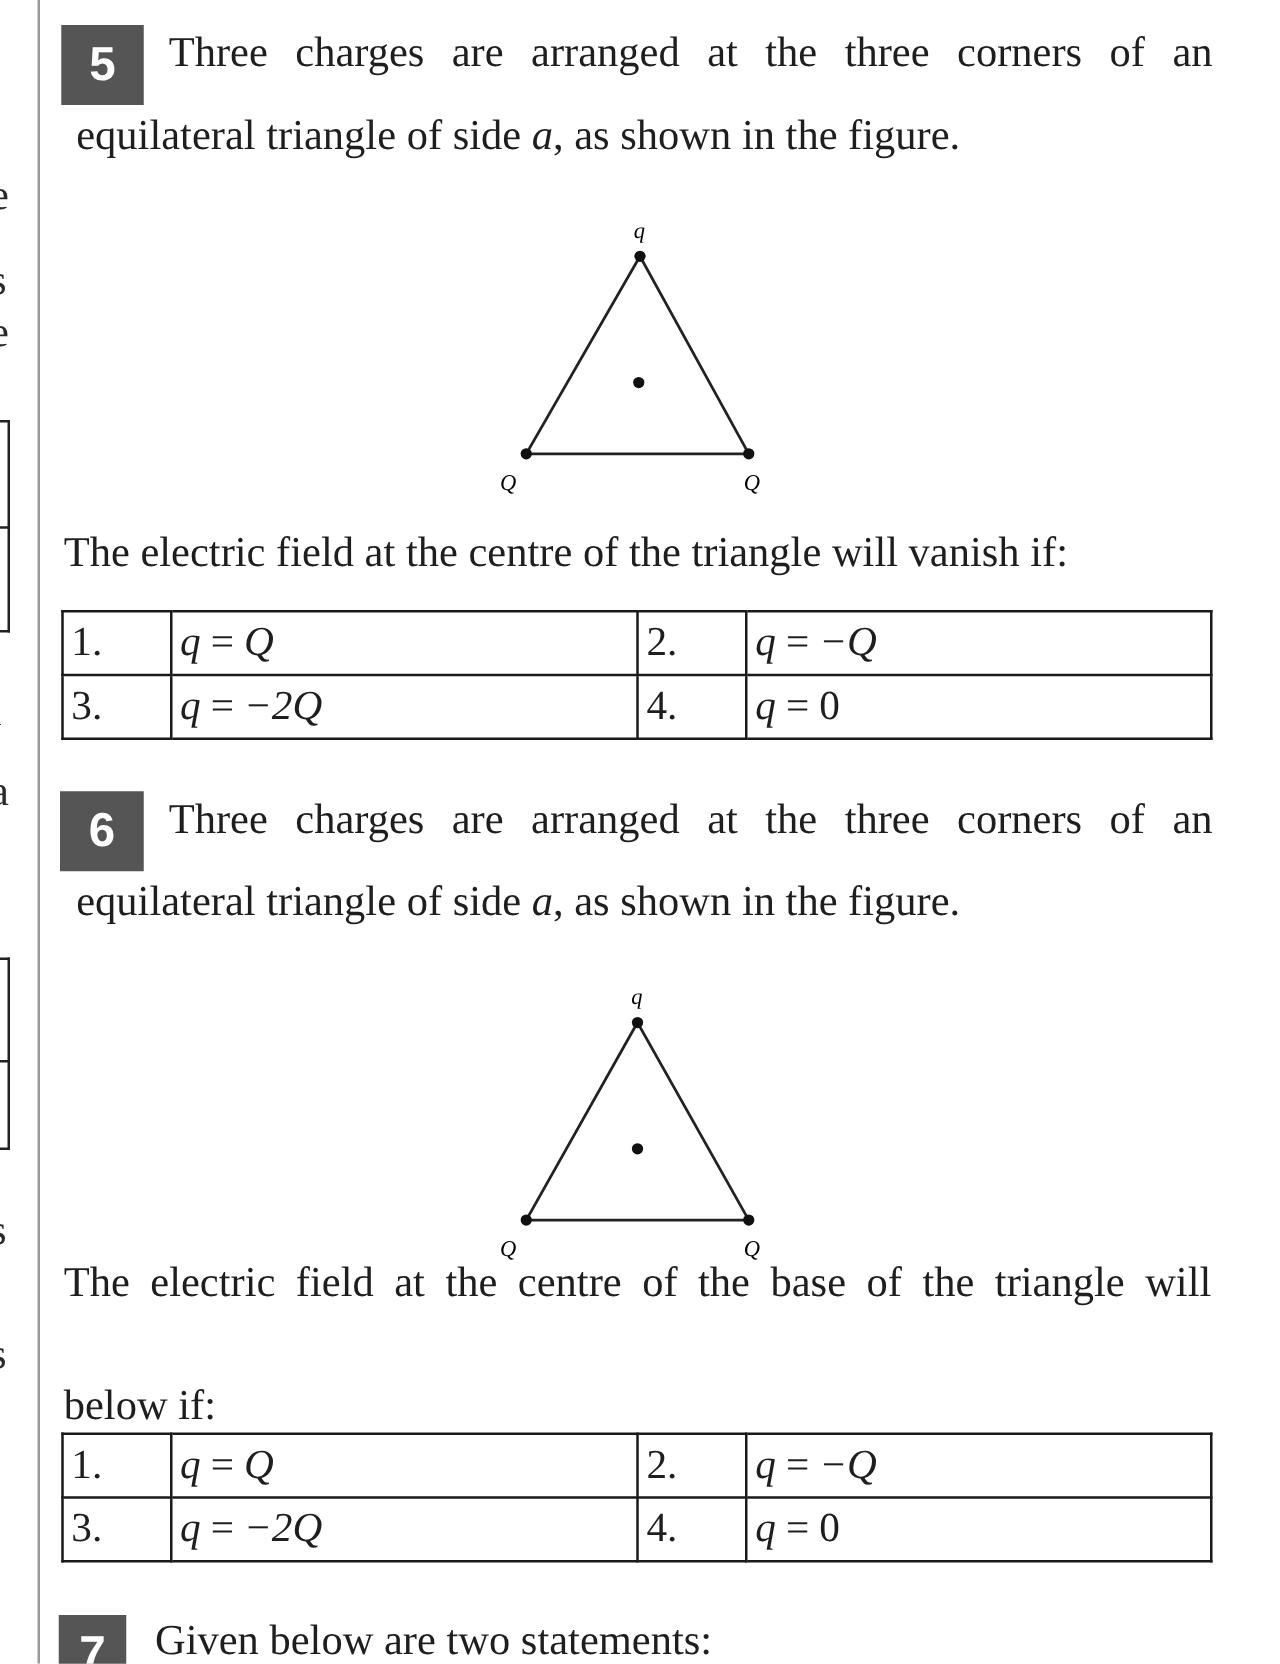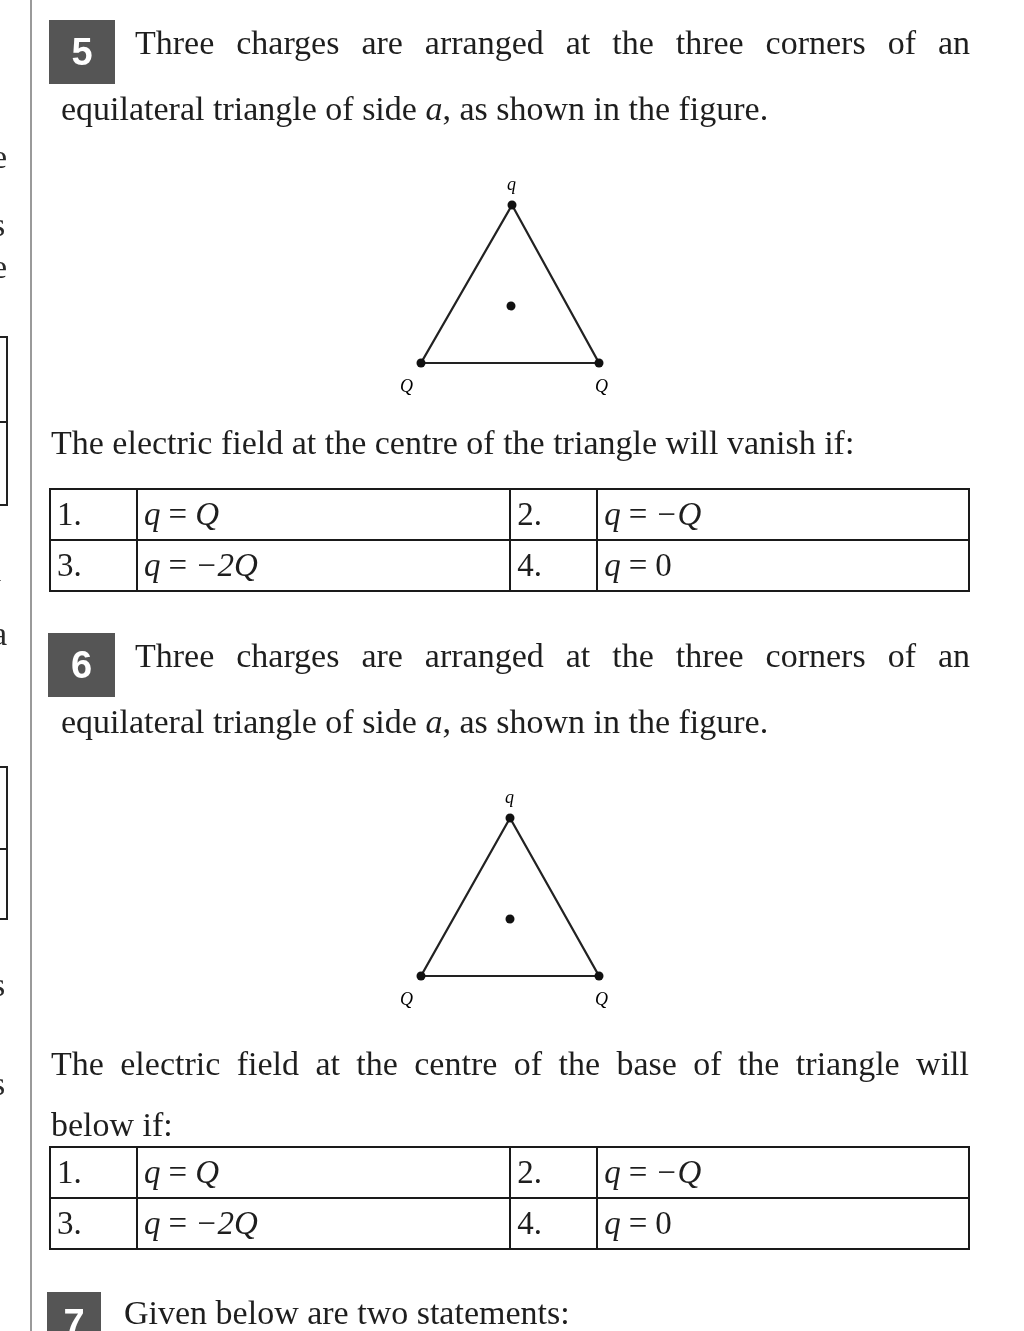--- a/index.html
+++ b/index.html
@@ -95,21 +95,21 @@
   <polygon points="130,43 41,201 219,201" fill="none" stroke="#222" stroke-width="2.2"></polygon>
   <circle cx="130" cy="43" r="4.5" fill="#111"></circle>
   <circle cx="41" cy="201" r="4.5" fill="#111"></circle>
   <circle cx="219" cy="201" r="4.5" fill="#111"></circle>
   <circle cx="130" cy="144" r="4.5" fill="#111"></circle>
   <text x="125" y="28" font-size="18">q</text>
   <text x="20" y="230" font-size="18">Q</text>
   <text x="215" y="230" font-size="18">Q</text>
 </svg>
 
-<div class="abs qtext" style="left:51px; top:1031px; width:918px; text-align-last: justify;">The electric field at the centre of the base of the triangle will</div>
+<div class="abs qtext" style="left:51px; top:994px; width:918px; text-align-last: justify;">The electric field at the centre of the base of the triangle will</div>
 <div class="abs qtext" style="left:51px; top:1092px;">below if:</div>
 
 <table class="opts" style="top:1146px;">
   <tbody>
       <tr>
     <td class="n">1.</td>
     <td class="v math"><span>q</span><span class="op">=</span><span>Q</span></td>
     <td class="n2">2.</td>
     <td class="v math"><span>q</span><span class="op">=</span><span>−Q</span></td>
   </tr>

